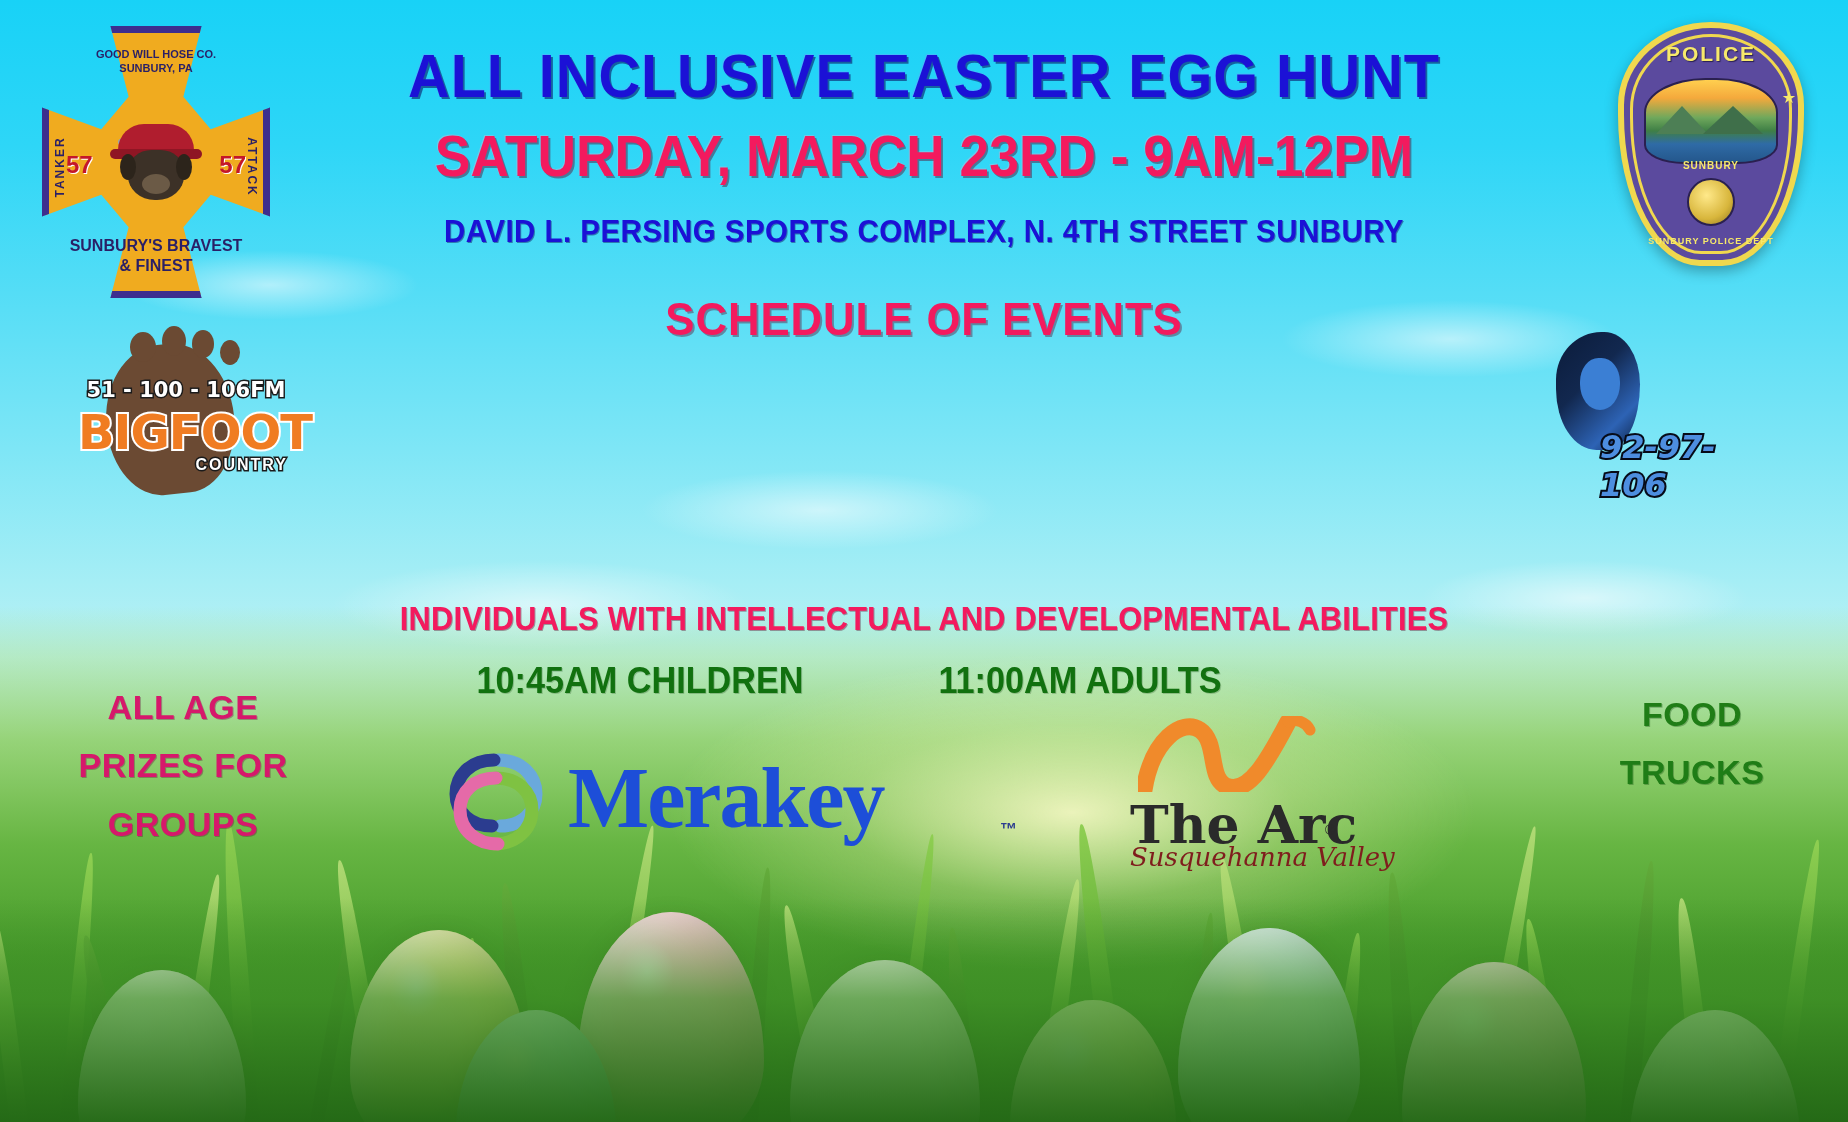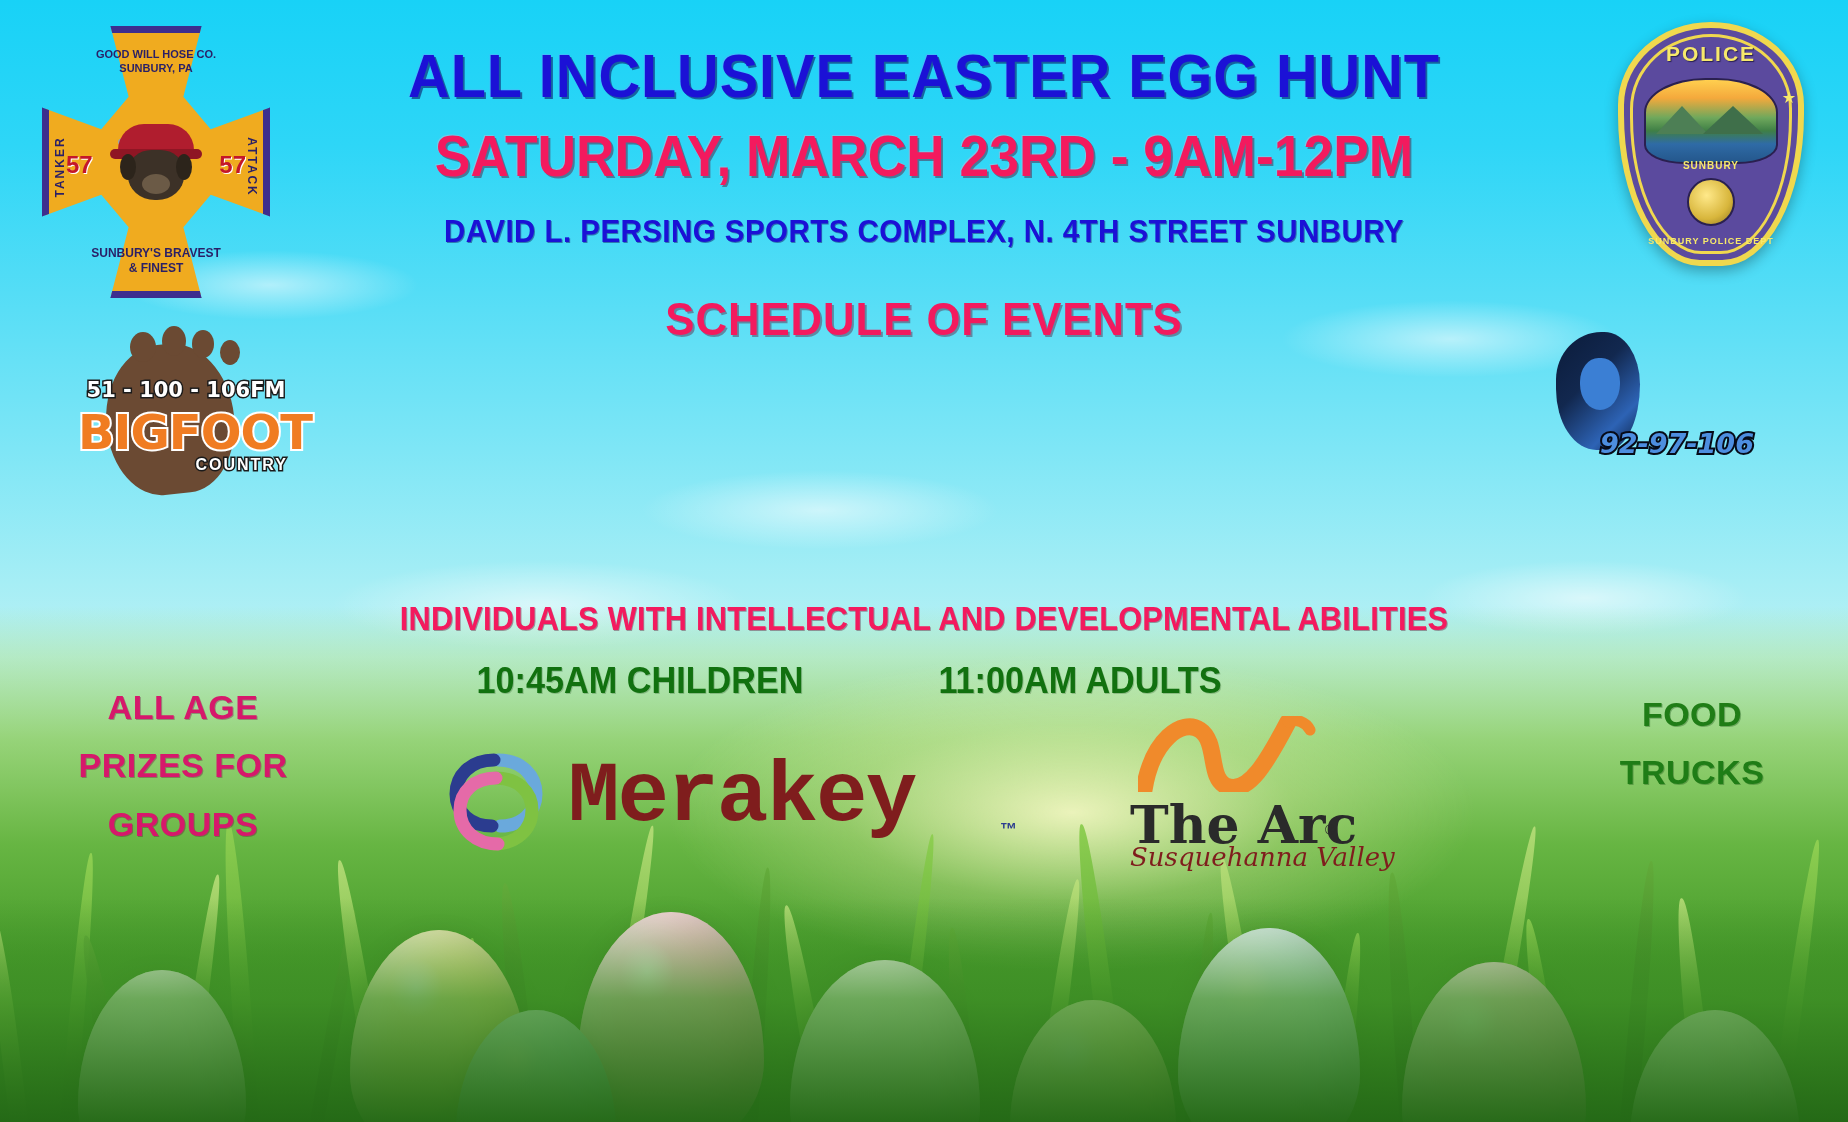--- a/index.html
+++ b/index.html
@@ -144,21 +144,21 @@
       62% 74%, 70% 100%, 30% 100%, 38% 74%, 26% 62%, 0% 70%, 0% 30%, 26% 38%, 38% 26%);
     box-shadow:0 4px 12px rgba(0,0,0,0.3);
   }
   .maltese-ring { position:absolute; inset:10px; border-radius:14px; }
   .badge-top-txt {
     position:absolute; left:0; right:0; top:22px; text-align:center;
     font-size:11px; font-weight:bold; color:#2a1f66; line-height:1.25;
   }
   .badge-bot-txt {
     position:absolute; left:0; right:0; bottom:22px; text-align:center;
-    font-size:12px; font-weight:bold; color:#2a1f66; line-height:1.25;
+    font-size:16px; font-weight:bold; color:#2a1f66; line-height:1.25;
   }
   .badge-left-v, .badge-right-v {
     position:absolute; top:52%; transform:translateY(-50%);
     font-size:12px; font-weight:bold; color:#2a1f66;
     writing-mode:vertical-rl; letter-spacing:2px;
   }
   .badge-left-v { left:11px; transform:translateY(-50%) rotate(180deg); }
   .badge-right-v { right:11px; }
   .badge-57-l, .badge-57-r {
     position:absolute; top:46%; font-size:24px; font-weight:bold; color:#c4172a;
@@ -279,32 +279,32 @@
     background:#3b7fd4; border-radius:48% 48% 52% 52%;
   }
   .hanna-word {
     position:absolute; left:62px; top:38px;
     font-size:56px; font-weight:bold; font-style:italic; color:#2a6fd0;
     -webkit-text-stroke:5px #060b18; paint-order:stroke fill;
     letter-spacing:-2px; font-family:"DejaVu Sans", sans-serif;
   }
   .hanna-freq {
     position:absolute; left:74px; top:96px;
-    font-size:27px; font-weight:bold; font-style:italic; color:#4d8ee0;
+    font-size:32px; font-weight:bold; font-style:italic; color:#4d8ee0;
     -webkit-text-stroke:4px #060b18; paint-order:stroke fill;
     letter-spacing:0px; font-family:"DejaVu Sans", sans-serif;
   }
 
   
   .merakey { position:absolute; left:440px; top:742px; width:580px; height:120px; }
   .mk-mark { position:absolute; left:0; top:6px; width:112px; height:108px; }
   .mk-word {
     position:absolute; left:128px; top:6px;
-    font-size:86px; font-weight:bold; color:#7f1d1d;
-    font-family:Liberation Mono, monospace; letter-spacing:-2px;
+    font-size:86px; font-weight:bold; color:#1d4ed8;
+    font-family:Liberation Serif, serif; letter-spacing:-2px;
   }
   .mk-tm {
     position:absolute; left:560px; top:78px; font-size:17px; font-weight:bold; color:#2b3c8f;
   }
 
   
   .thearc { position:absolute; left:1110px; top:726px; width:300px; height:150px; }
   .arc-swoosh { position:absolute; left:28px; top:-10px; width:180px; height:76px; }
   .arc-word {
     position:absolute; left:20px; top:68px;

